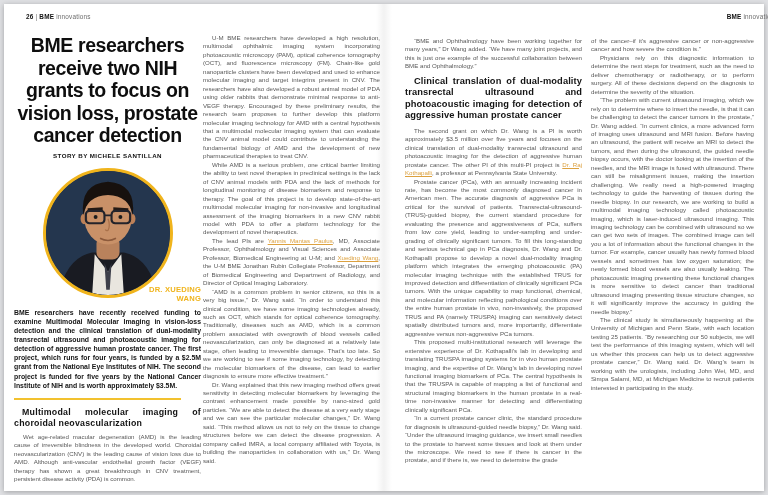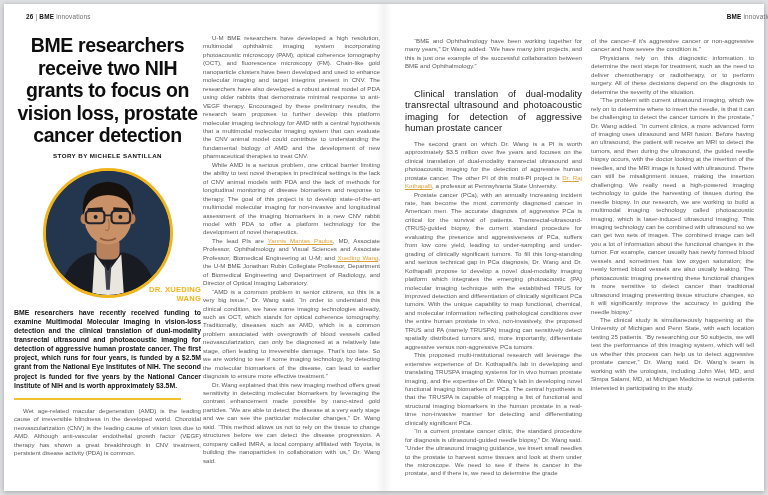--- a/index.html
+++ b/index.html
@@ -55,22 +55,22 @@
     text-align:justify;text-indent:8px;letter-spacing:.25px;margin:0 0 4px 0;
   }
 
   
   .body-p{font-size:6.15px;line-height:8.45px;color:#585858;text-align:justify;text-indent:9px;margin:0;}
   .body-p.no-indent{text-indent:0;}
   .colB{position:absolute;left:199px;top:30px;width:177px;height:452px;overflow:hidden;}
   .colC{position:absolute;left:21px;top:33px;width:177px;height:450px;overflow:hidden;}
   .colD{position:absolute;left:207px;top:33px;width:163px;height:450px;overflow:hidden;}
   .r-heading{
-    font-size:9.3px;line-height:11.5px;font-weight:normal;color:#141414;
-    text-align:justify;text-indent:9px;letter-spacing:.1px;margin:18px 0 5px 0;
+    font-size:9.3px;line-height:11.5px;font-weight:bold;color:#141414;
+    text-align:justify;text-indent:9px;letter-spacing:.1px;margin:5px 0 5px 0;
   }
   .link{color:#dca13f;text-decoration:underline;cursor:pointer;}
 </style>
 </head>
 <body>
 
 <div class="spread">
 
   <div class="page left">
 
@@ -116,20 +116,21 @@
             </g>
           </svg>
         </div>
         <div class="photo-caption">DR. XUEDING WANG</div>
       </div>
 
       <div class="intro">BME researchers have recently received funding to examine Multimodal Molecular Imaging in vision-loss detection and the clinical translation of dual-modality transrectal ultrasound and photoacoustic imaging for detection of aggressive human prostate cancer. The first project, which runs for four years, is funded by a $2.5M grant from the National Eye Institutes of NIH. The second project is funded for five years by the National Cancer Institute of NIH and is worth approximately $3.5M.</div>
 
       <div class="rule"></div>
 
+      <div class="sec-heading">Multimodal molecular imaging of choroidal neovascularization</div>
 
       <p class="body-p">Wet age-related macular degeneration (AMD) is the leading cause of irreversible blindness in the developed world. Choroidal neovascularization (CNV) is the leading cause of vision loss due to AMD. Although anti-vascular endothelial growth factor (VEGF) therapy has shown a great breakthrough in CNV treatment, persistent disease activity (PDA) is common.</p>
     </div>
 
     <div class="colB">
       <p class="body-p">U-M BME researchers have developed a high resolution, multimodal ophthalmic imaging system incorporating photoacoustic microscopy (PAM), optical coherence tomography (OCT), and fluorescence microscopy (FM). Chain-like gold nanoparticle clusters have been developed and used to enhance molecular imaging and target integrins present in CNV. The researchers have also developed a robust animal model of PDA using older rabbits that demonstrate minimal response to anti-VEGF therapy. Encouraged by these preliminary results, the research team proposes to further develop this platform molecular imaging technology for AMD with a central hypothesis that a multimodal molecular imaging system that can evaluate the CNV animal model could contribute to understanding the fundamental biology of AMD and the development of new pharmaceutical therapies to treat CNV.</p>
       <p class="body-p">While AMD is a serious problem, one critical barrier limiting the ability to test novel therapies in preclinical settings is the lack of CNV animal models with PDA and the lack of methods for longitudinal monitoring of disease biomarkers and response to therapy. The goal of this project is to develop state-of-the-art multimodal molecular imaging for non-invasive and longitudinal assessment of the imaging biomarkers in a new CNV rabbit model with PDA to offer a platform technology for the development of novel therapeutics.</p>
       <p class="body-p"><span>The lead PIs are </span><a class="link">Yannis Mantas Paulus</a><span>, MD, Associate Professor, Ophthalmology and Visual Sciences and Associate Professor, Biomedical Engineering at U-M; and </span><a class="link">Xueding Wang</a><span>, the U-M BME Jonathan Rubin Collegiate Professor, Department of Biomedical Engineering and Department of Radiology, and Director of Optical Imaging Laboratory.</span></p>
       <p class="body-p">“AMD is a common problem in senior citizens, so this is a very big issue,” Dr. Wang said. “In order to understand this clinical condition, we have some imaging technologies already, such as OCT, which stands for optical coherence tomography. Traditionally, diseases such as AMD, which is a common problem associated with overgrowth of blood vessels called neovascularization, can only be diagnosed at a relatively late stage, often leading to irreversible damage. That’s too late. So we are working to see if some imaging technology, by detecting the molecular biomarkers of the disease, can lead to earlier diagnosis to ensure more effective treatment.”</p>
       <p class="body-p">Dr. Wang explained that this new imaging method offers great sensitivity in detecting molecular biomarkers by leveraging the contrast enhancement made possible by nano-sized gold particles. “We are able to detect the disease at a very early stage and we can see the particular molecular changes,” Dr. Wang said. “This method allows us not to rely on the tissue to change structures before we can detect the disease progression. A company called IMRA, a local company affiliated with Toyota, is building the nanoparticles in collaboration with us,” Dr. Wang said.</p>

